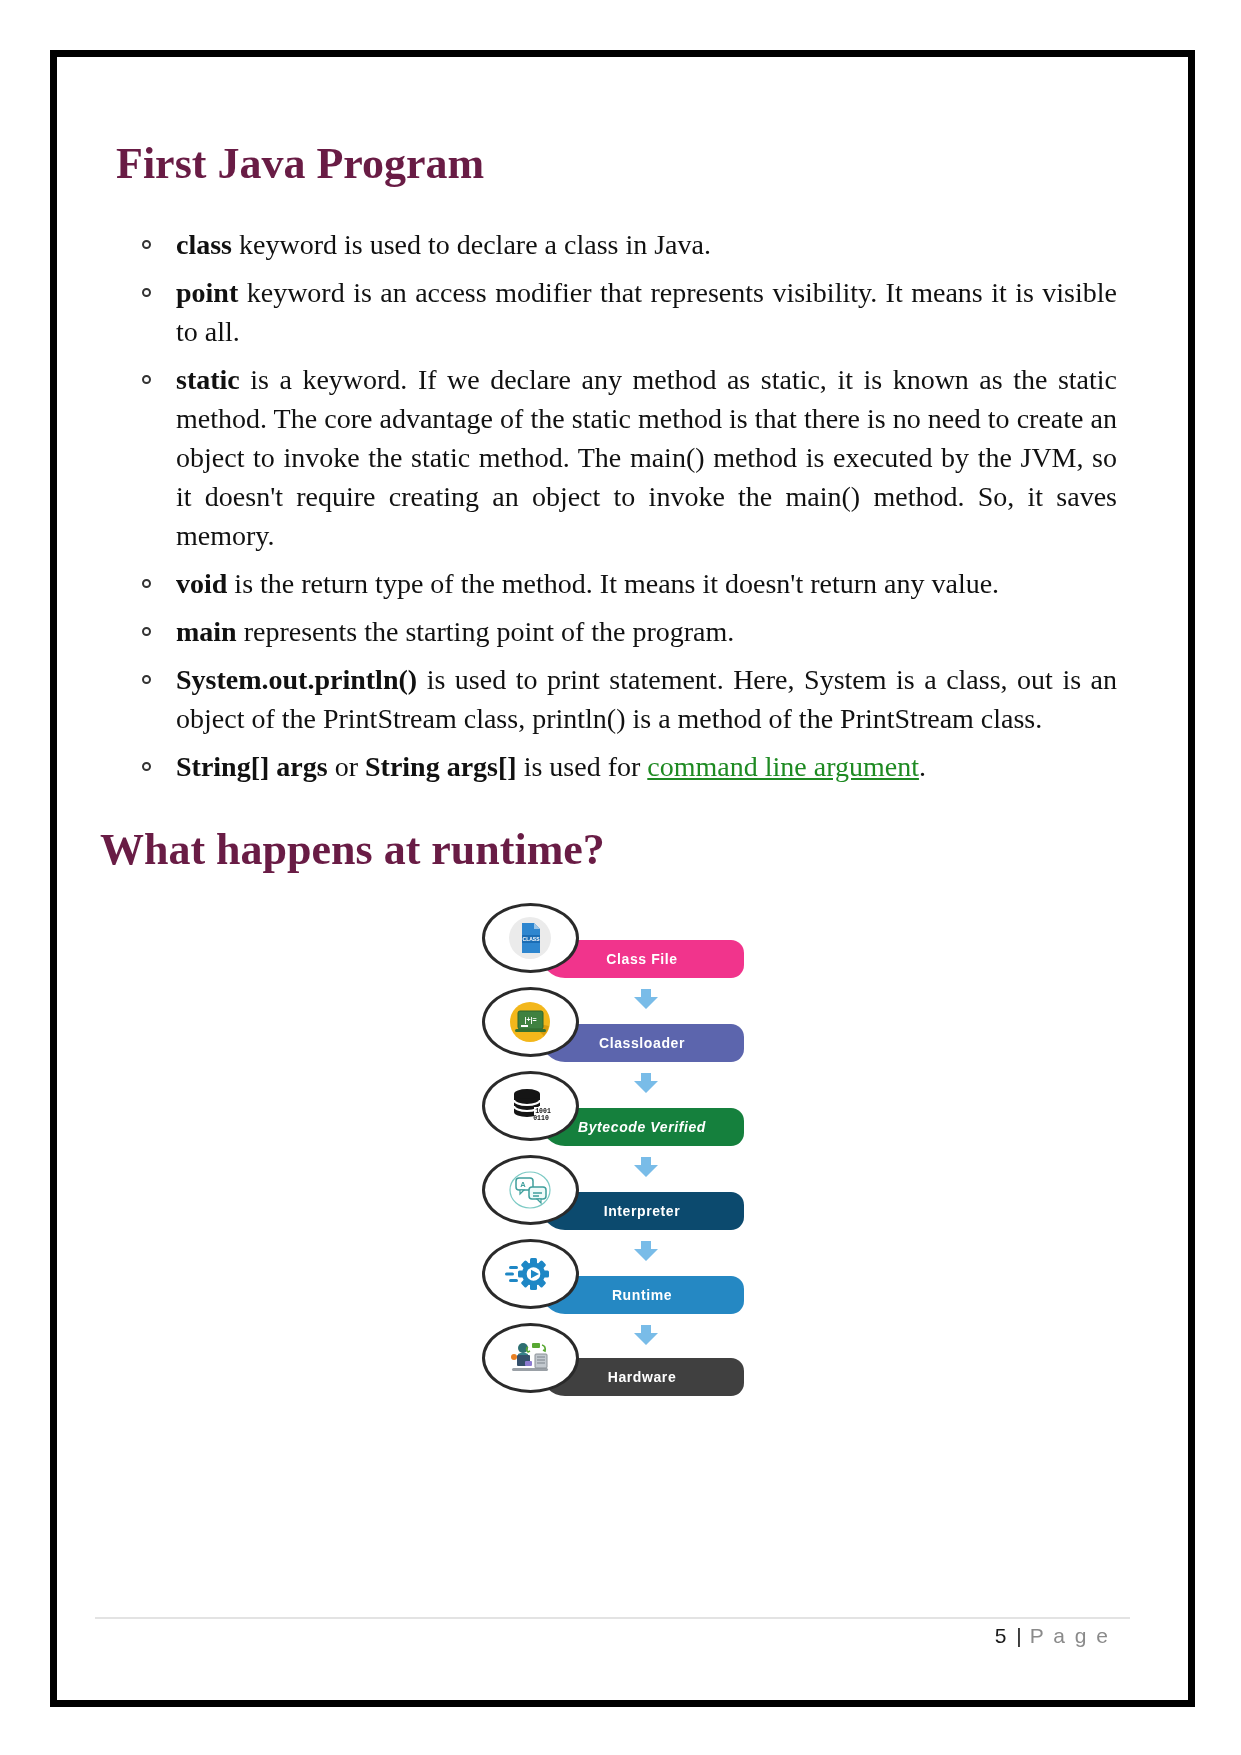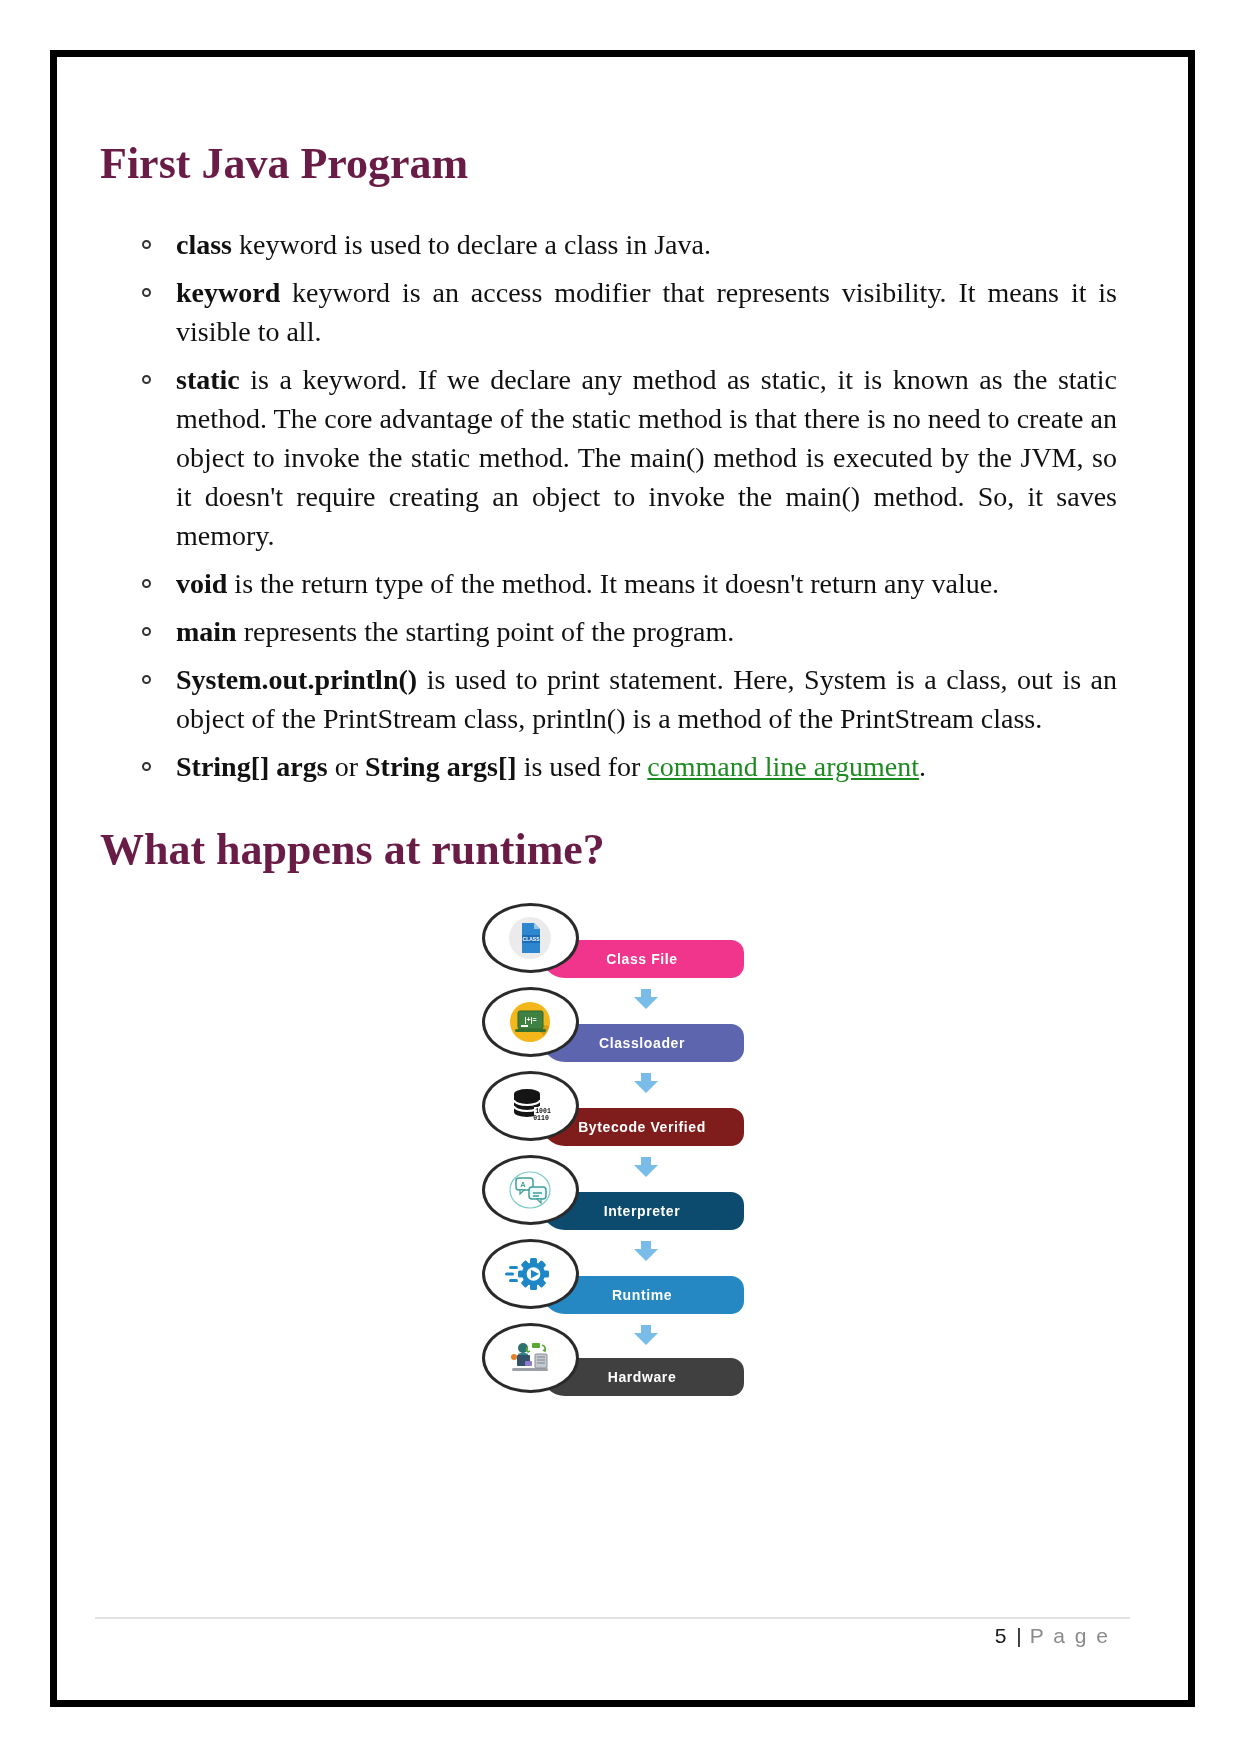--- a/index.html
+++ b/index.html
@@ -11,21 +11,21 @@
   .frame{
     position:absolute;left:50px;top:50px;width:1131px;height:1643px;
     border:7px solid #000;box-sizing:content-box;
   }
   .content{
     position:absolute;left:100px;top:138px;width:1025px;
   }
   h1.doc-title{
     font-family:"Liberation Serif", serif;
     font-size:44px;font-weight:bold;color:var(--heading-color,#691c45);
-    margin:0 0 34px 0;line-height:1.2;
+    margin:0 0 34px 16px;line-height:1.2;
   }
   ul.bullets{margin:8px;padding:0;list-style:none;}
   ul.bullets li{
     position:relative;padding-left:68px;margin-bottom:9px;
     font-size:28px;line-height:39px;text-align:justify;color:var(--body-color,#111);
   }
   ul.bullets li .marker{
     position:absolute;left:34px;top:15px;width:9px;height:9px;
     border:2px solid #333;border-radius:50%;box-sizing:border-box;
   }
@@ -69,21 +69,21 @@
 </head>
 <body>
 
 <div class="frame"></div>
 
 <div class="content">
   <h1 class="doc-title">First Java Program</h1>
 
   <ul class="bullets">
       <li><span class="marker"></span><span class="bold">class</span><span> keyword is used to declare a class in Java.</span></li>
-      <li><span class="marker"></span><span class="bold">keyword</span><span> keyword is an access modifier that represents visibility. It means it is visible to all.</span></li>
+      <li><span class="marker"></span><span class="bold">point</span><span> keyword is an access modifier that represents visibility. It means it is visible to all.</span></li>
       <li><span class="marker"></span><span class="bold">static</span><span> is a keyword. If we declare any method as static, it is known as the static method. The core advantage of the static method is that there is no need to create an object to invoke the static method. The main() method is executed by the JVM, so it doesn't require creating an object to invoke the main() method. So, it saves memory.</span></li>
       <li><span class="marker"></span><span class="bold">void</span><span> is the return type of the method. It means it doesn't return any value.</span></li>
       <li><span class="marker"></span><span class="bold">main</span><span> represents the starting point of the program.</span></li>
       <li><span class="marker"></span><span class="bold">System.out.println()</span><span> is used to print statement. Here, System is a class, out is an object of the PrintStream class, println() is a method of the PrintStream class.</span></li>
       <li><span class="marker"></span><span class="bold">String[] args</span><span> or </span><span class="bold">String args[]</span><span> is used for </span><a href="#" class="doc-link">command line argument</a><span>.</span></li>
     </ul>
 
   <h2 class="doc-heading2">What happens at runtime?</h2>
 
 
@@ -123,21 +123,21 @@
         <svg width="58" height="46" viewBox="0 0 58 46">
           <path d="M13 11 v18 a13 5 0 0 0 26 0 v-18" fill="#151515"></path>
           <ellipse cx="26" cy="11" rx="13" ry="5" fill="#151515"></ellipse>
           <path d="M13 17 a13 5 0 0 0 26 0" fill="none" stroke="#fff" stroke-width="2"></path>
           <path d="M13 23 a13 5 0 0 0 26 0" fill="none" stroke="#fff" stroke-width="2"></path>
           <rect x="33" y="24" width="18" height="15" fill="#fff"></rect>
           <text x="42" y="30" font-family="Liberation Mono,monospace" font-size="6.5" font-weight="bold" fill="#111" text-anchor="middle">1001</text>
           <text x="40" y="37" font-family="Liberation Mono,monospace" font-size="6.5" font-weight="bold" fill="#111" text-anchor="middle">0110</text>
         </svg>
       </div>
-      <div class="step-banner" style="top: 205px; background: #7f1d1d;">
+      <div class="step-banner" style="top: 205px; background: #15803d; font-style: italic;">
         <span>Bytecode Verified</span>
       </div>
       <div class="arrow" style="top: 254px;"><svg width="26" height="20" viewBox="0 0 26 20">
           <path d="M8 0 h10 v8 h7 L13 20 L1 8 h7 Z" fill="#79bce8"></path>
         </svg></div>
       <div class="step-circle" style="top: 252px;">
         <svg width="58" height="46" viewBox="0 0 58 46">
           <ellipse cx="29" cy="23" rx="20" ry="18" fill="none" stroke="#7ccac4" stroke-width="1.2"></ellipse>
           <rect x="15" y="11" width="17" height="12" rx="3" fill="#fff" stroke="#3f9f9c" stroke-width="1.5"></rect>
           <path d="M19 23 l0 4 4 -4 Z" fill="#fff" stroke="#3f9f9c" stroke-width="1.2"></path>

